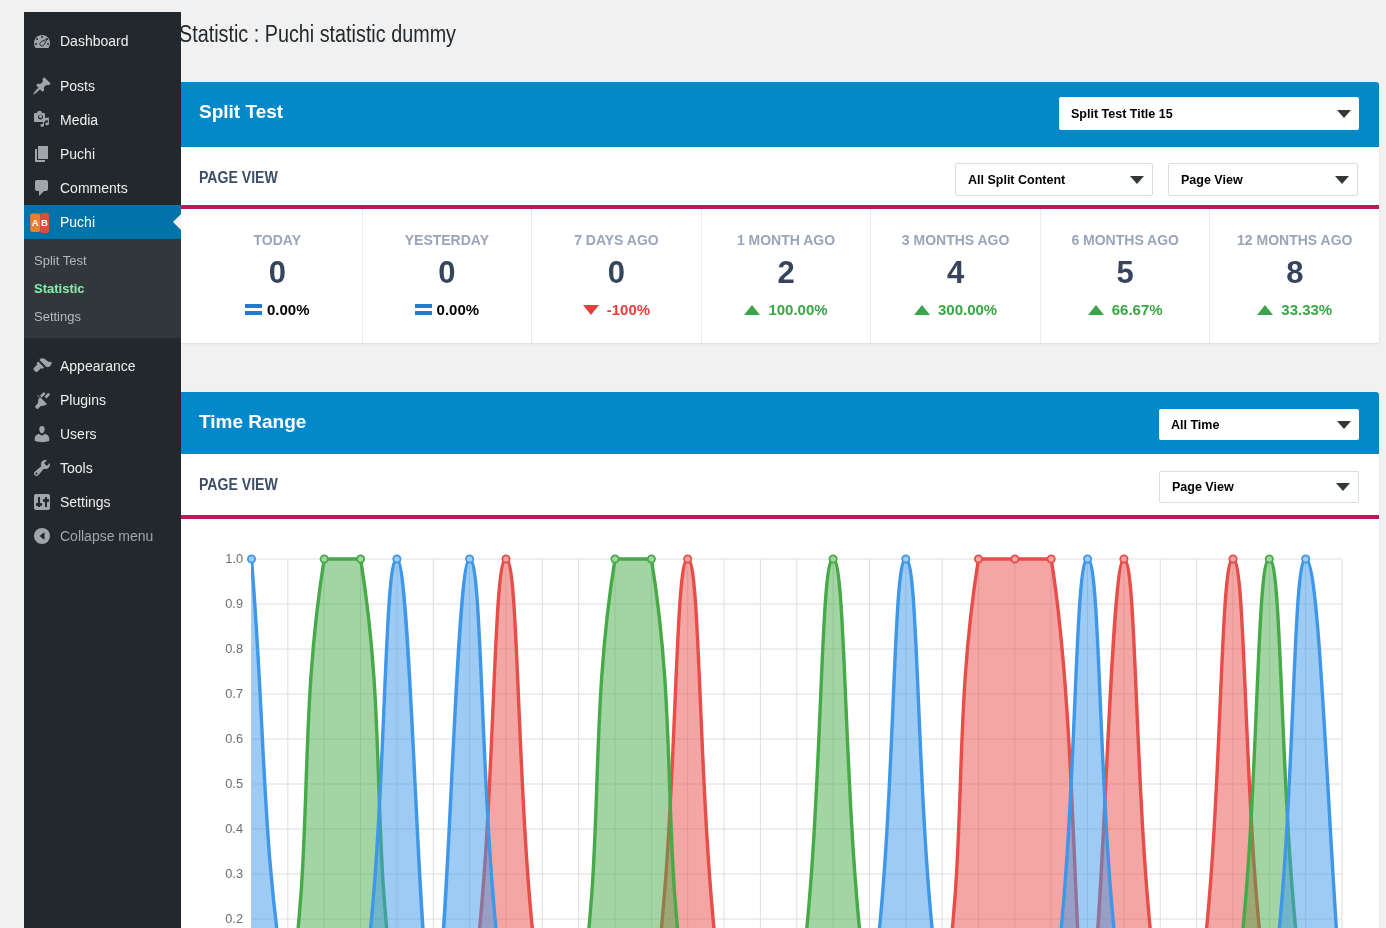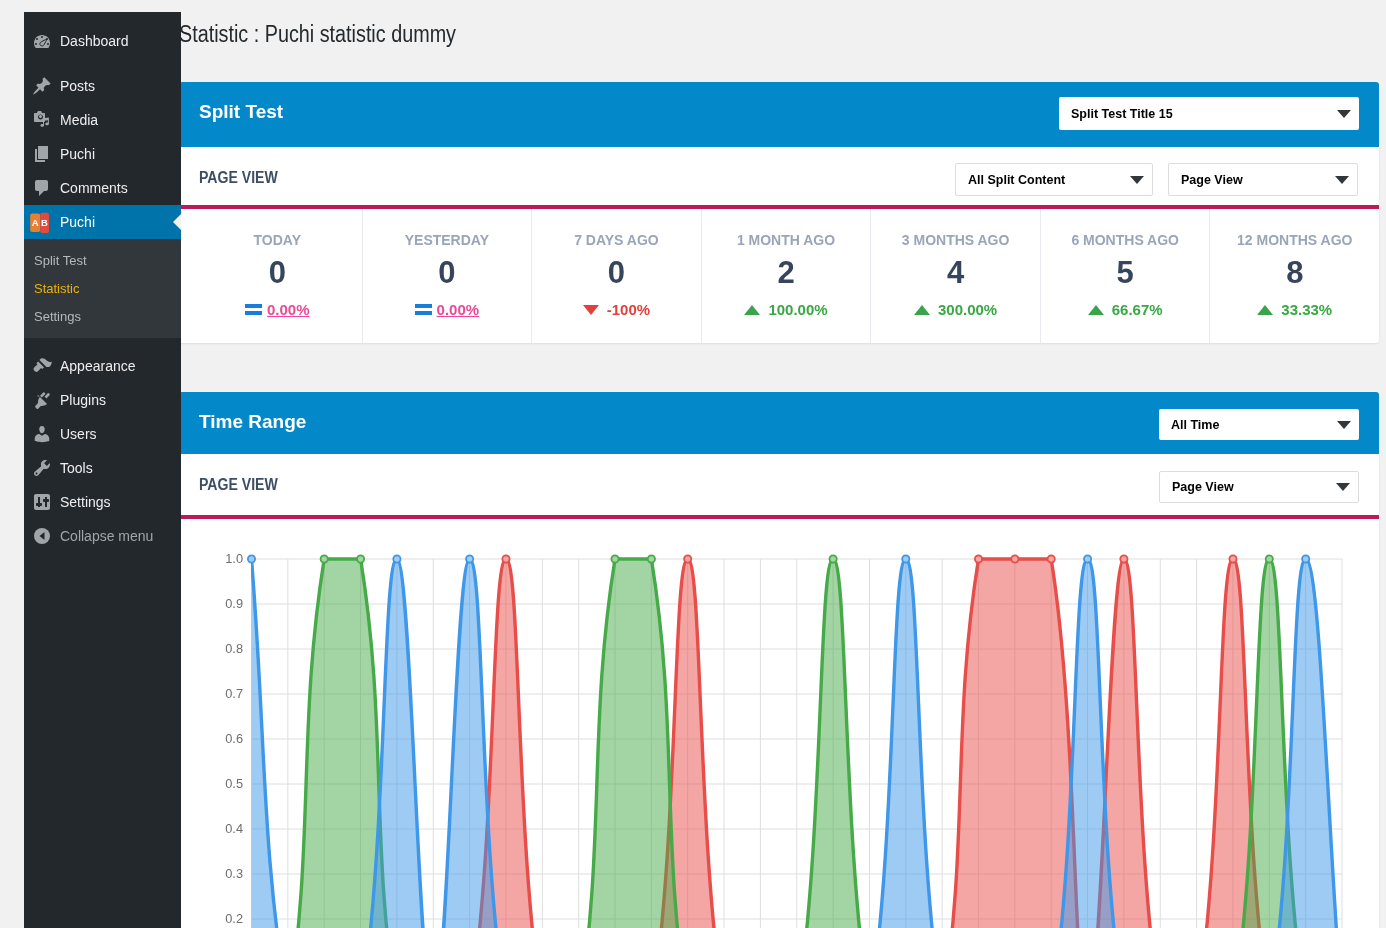--- a/index.html
+++ b/index.html
@@ -9,21 +9,21 @@
 .mi { position:relative; height:34px; line-height:34px; color:#eee; font-size:14px; }
 .mi .txt { position:absolute; left:36px; top:0; }
 .mi svg { position:absolute; left:8px; top:7px; }
 .sep { height:11px; }
 .mi.active { background:#0073aa; color:#fff; }
 .mi.active:after { content:""; position:absolute; right:0; top:9px; border:8px solid transparent;
   border-right-color:#f1f1f1; border-left-width:0; }
 #submenu { background:#32373c; padding:8px 0 7px 0; }
 #submenu a { display:block; height:28px; line-height:28px; padding-left:10px; font-size:13px;
   color:#b4b9be; text-decoration:none; }
-#submenu a.cur { color:#eab308; font-weight:normal; }
+#submenu a.cur { color:#86efac; font-weight:bold; }
 #content { position:absolute; left:157px; top:0; width:1229px; height:928px; }
 h1 { position:absolute; left:22px; top:21px; font-size:23px; font-weight:400; color:#24292d;
   transform:scaleX(0.86); transform-origin:left center; white-space:nowrap; }
 .card { position:absolute; left:22px; width:1200px; background:#fff; border-radius:3px;
   box-shadow:0 1px 2px rgba(0,0,0,0.08); }
 .chead { position:relative; background:#0389ca; border-radius:3px 3px 0 0; }
 .ctitle { position:absolute; left:20px; color:#fff; font-size:19px; font-weight:bold; }
 .drop { position:absolute; background:#fff; border-radius:2px; font-size:12.5px; font-weight:bold;
   color:#000000; }
 .drop .dtxt { position:absolute; left:12px; top:50%; transform:translateY(-50%); }
@@ -35,21 +35,21 @@
   transform:scaleX(0.88); transform-origin:left center; }
 #stats { position:absolute; top:127px; left:0; width:1200px; height:134px; display:flex;padding-left:14px; }
 .stat { flex:1; border-right:1px solid #e7eaee; position:relative; text-align:center; }
 .stat:last-child { border-right:none; }
 .stat .slabel { position:absolute; top:23px; width:100%; font-size:14px; font-weight:bold;
   color:#9aa5b8; }
 .stat .snum { position:absolute; top:46px; width:100%; font-size:31px; font-weight:bold;
   color:#36455c; }
 .stat .schange { position:absolute; top:92px; width:100%; font-size:15px; font-weight:bold; }
 .schange .ic { display:inline-block; vertical-align:middle; margin-right:5px; margin-top:-3px; }
-.c-blue { color:#ec4899;text-decoration:underline; } .c-red { color:#e2403c; } .c-green { color:#39a744; }
+.c-blue { color:#000000; } .c-red { color:#e2403c; } .c-green { color:#39a744; }
 .tri-up { width:0; height:0; border:8px solid transparent; border-bottom:10px solid #3aa44c;
   border-top-width:0; margin-right:8px !important; }
 .tri-down { width:0; height:0; border:8px solid transparent; border-top:10px solid #e2403c;
   border-bottom-width:0; margin-right:8px !important; }
 .eq { width:17px; height:11px; border-top:4px solid #1a7dd7; border-bottom:4px solid #1a7dd7; }
 </style>
 </head>
 <body>
 <div id="content">
 <h1>Statistic : Puchi statistic dummy</h1>

